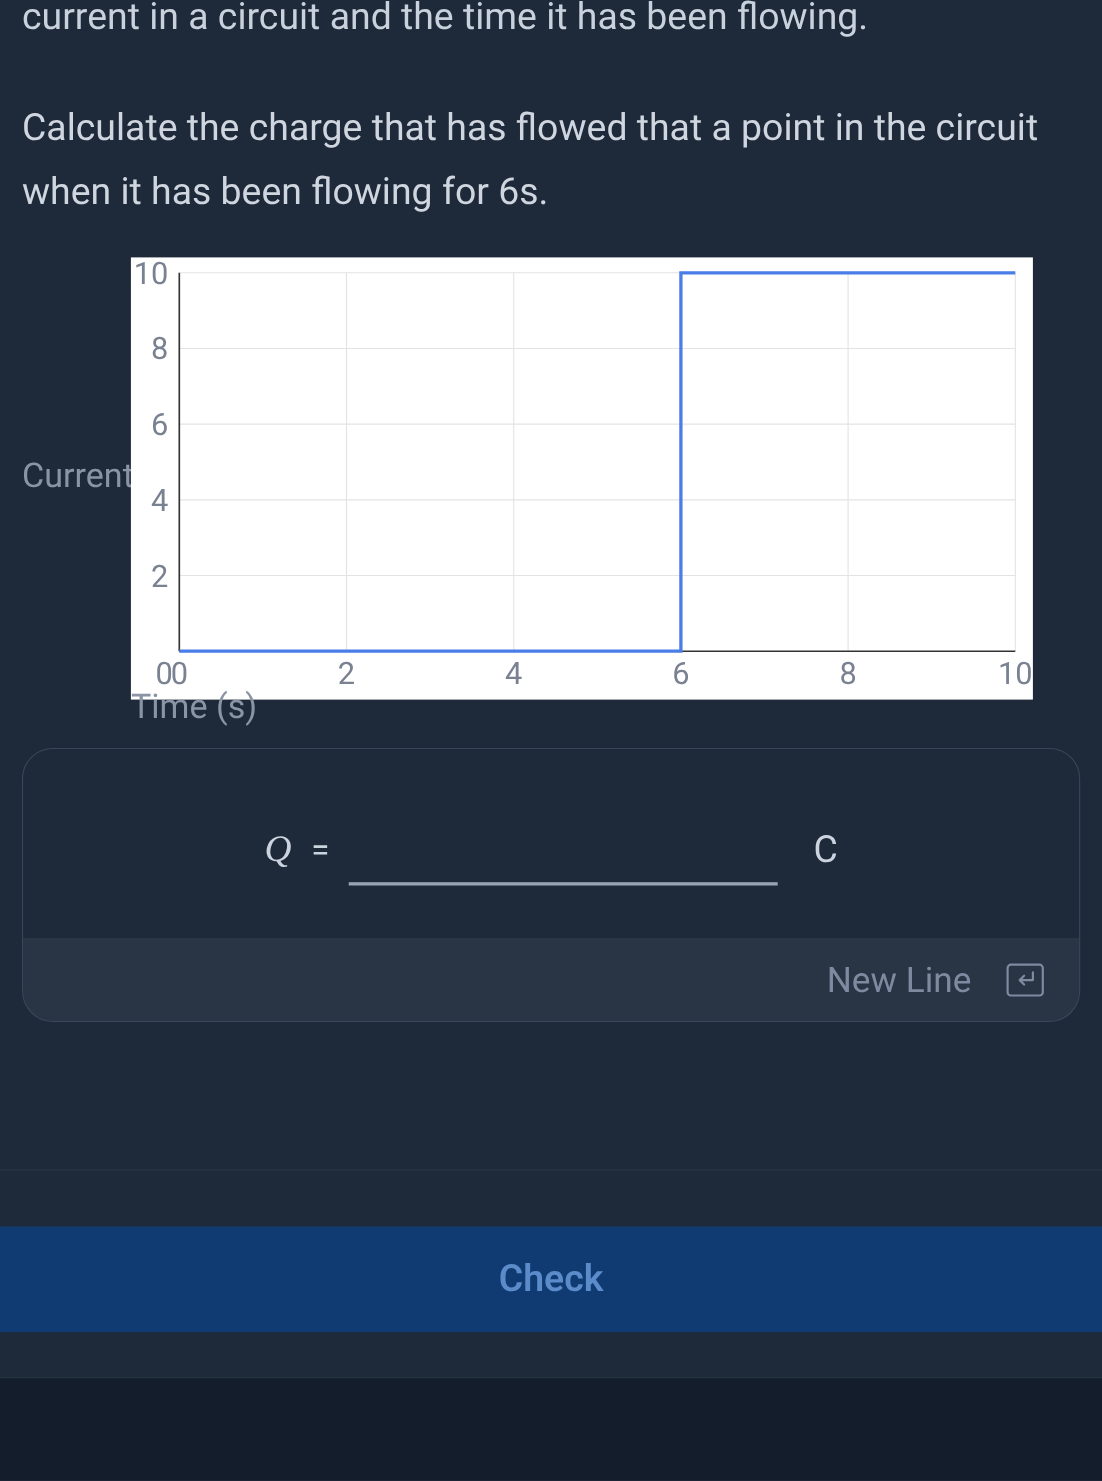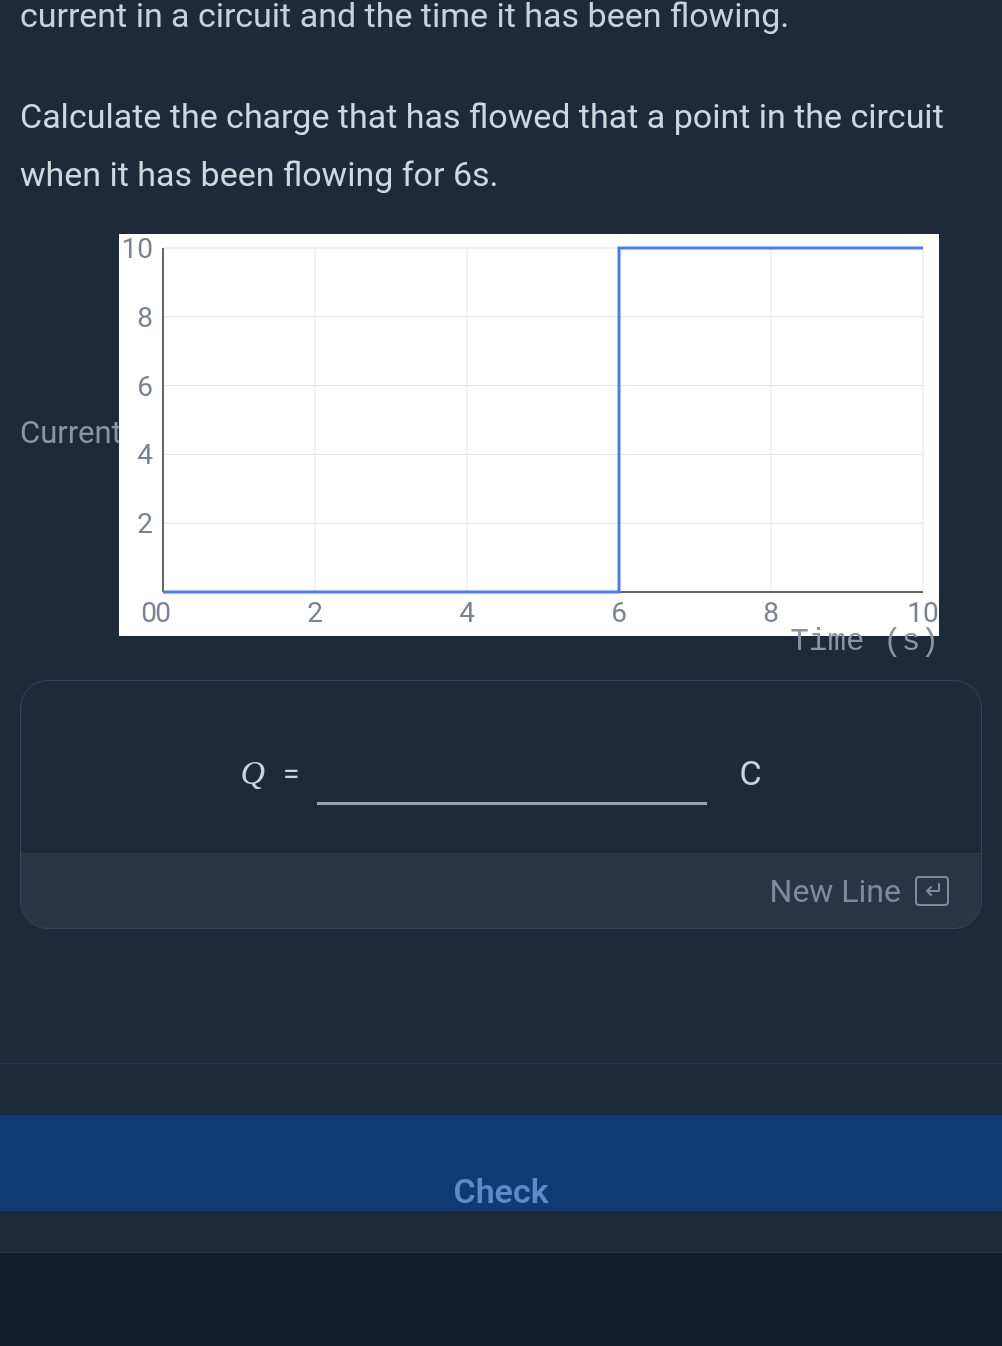--- a/index.html
+++ b/index.html
@@ -56,24 +56,23 @@
     width: 820px;
     height: 402px;
     background: #ffffff;
   }
   .chart-box svg { display:block; }
   .x-axis-label {
     position: absolute;
     left: 99px;
     top: 390px;
     width: 820px;
-    text-align: right;
+    text-align: left;
     font-size: 31px;
     color: #8a94a5;
-    font-family: Liberation Mono, monospace;
   }
   .answer-panel {
     position: absolute;
     top: 680px;
     left: 20px;
     right: 20px;
     border: 1px solid #3a4658;
     border-radius: 28px;
     overflow: hidden;
   }
@@ -107,21 +106,21 @@
   .unit-label {
     font-size: 34px;
     color: #cbd3de;
     margin-left: 14px;
   }
   .newline-row {
     background: rgba(255,255,255,0.05);
     display: flex;
     align-items: center;
     justify-content: flex-end;
-    gap: 14px;
+    gap: 32px;
     padding: 18px 32px;
     font-size: 32px;
     color: #7d8aa0;
     border-top: 1px solid rgba(255,255,255,0.03);
   }
   .enter-icon-box {
     width: 34px;
     height: 30px;
     border: 2px solid #7d8aa0;
     border-radius: 4px;
@@ -137,21 +136,21 @@
     height: 1px;
     background: #2a3547;
   }
   .check-bar {
     position: absolute;
     left: 0; right: 0;
     top: 1115px;
     height: 96px;
     background: #0f3a72;
     display: flex;
-    align-items: flex-end;
+    align-items: center;
     justify-content: center;
     font-size: 34px;
     font-weight: 600;
     color: #5b8bc9;
     cursor: pointer;
   }
   .bottom-strip {
     position: absolute;
     left: 0; right: 0;
     top: 1252px;

